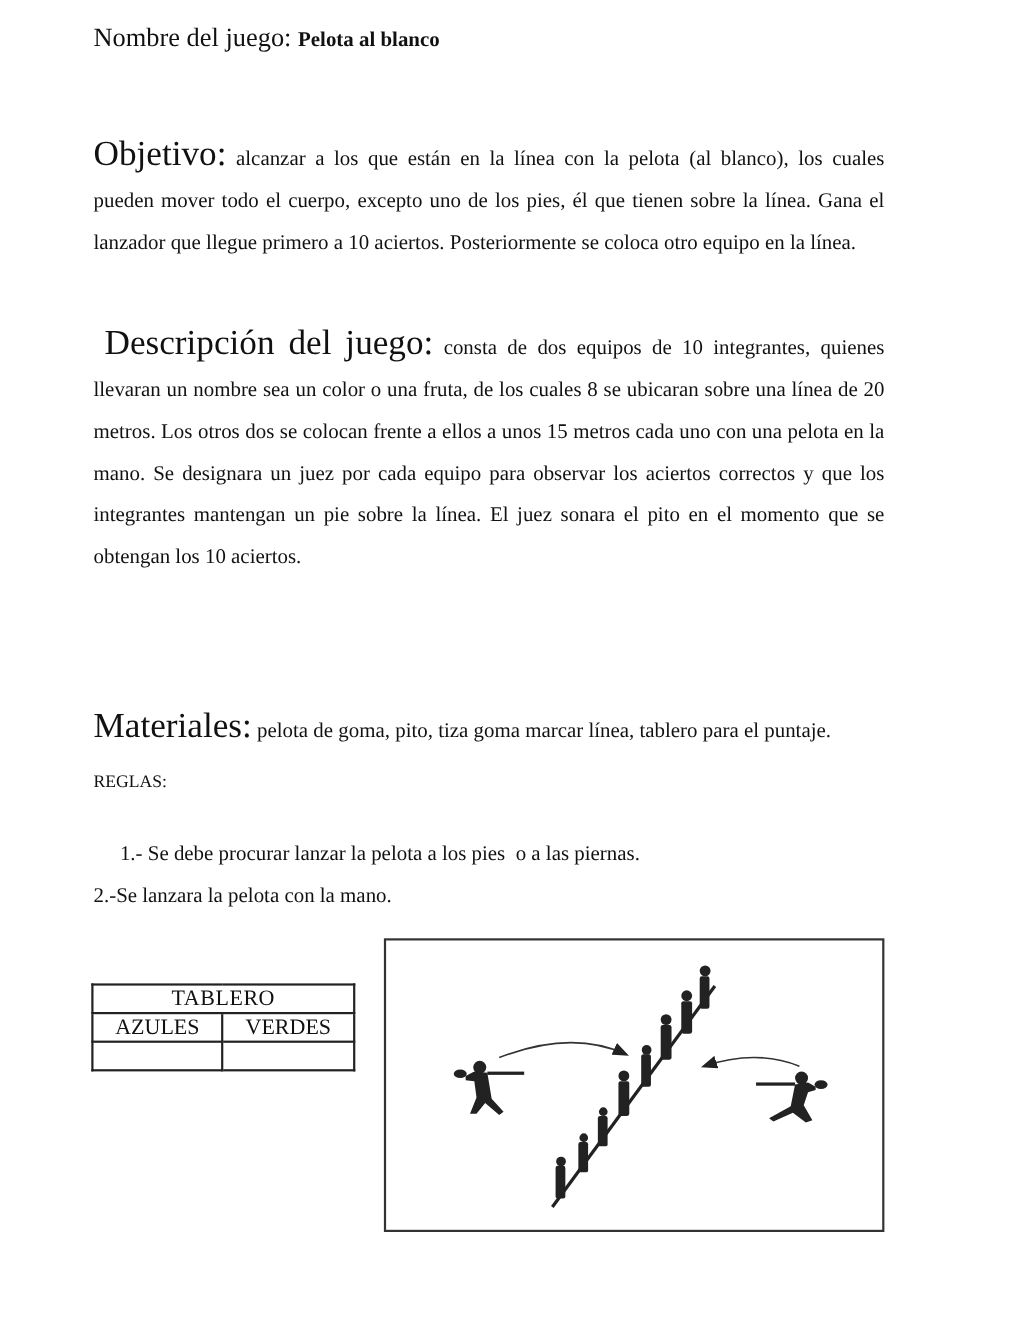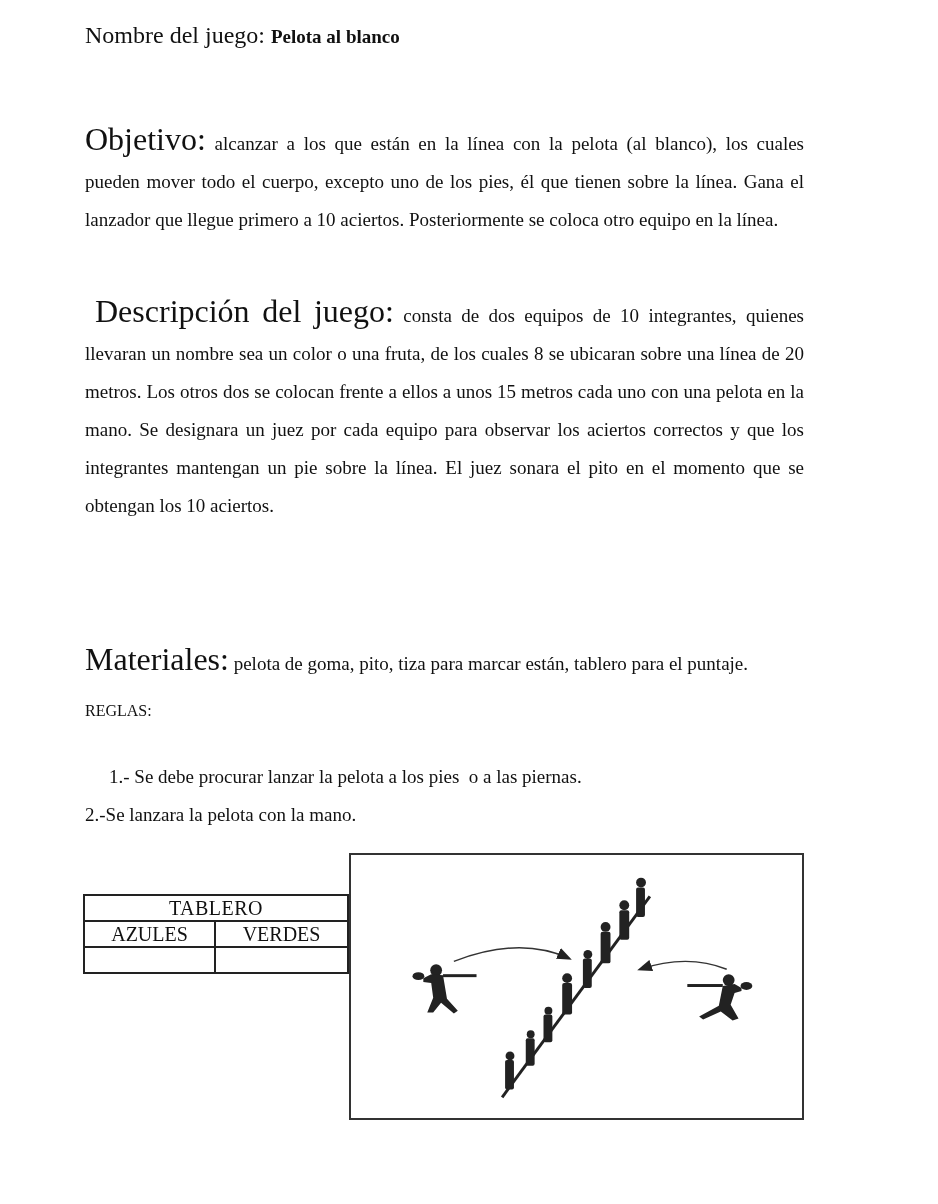--- a/index.html
+++ b/index.html
@@ -17,21 +17,21 @@
     #descripcion { top: 292px; }
     #descripcion .lead { padding-left: 10px; }
     #recursos { top: 541px; }
     #materiales { top: 640px; line-height: 38px; }
     #reglas-head { top: 702px; font-size: 16px; }
     #regla1 { top: 765px; }
     #regla2 { top: 803px; }
     .rule { font-size: 19px; line-height: 24px; }
 
     
-    .tablero { position: absolute; left: 83px; top: 894px; width: 266px;
+    .tablero { position: absolute; left: 83px; top: 894px; width: 240px;
       border-collapse: collapse; font-size: 20px; }
     .tablero td { border: 2px solid #222; text-align: center; padding: 0;
       height: 24px; line-height: 24px; }
     .tablero .hdr { letter-spacing: 0.5px; }
 
     
     .figure { position: absolute; left: 349px; top: 853px; width: 455px; height: 267px;
       border: 2px solid #333; box-sizing: border-box; background: #fff; }
     .figure svg { width: 100%; height: 100%; display: block; }
   </style>
@@ -51,21 +51,21 @@
   </div>
 
   <div class="blk just body-txt" id="descripcion">
     <p><span class="head lead">Descripción del juego:</span>
     <span>consta de dos equipos de 10 integrantes, quienes llevaran un nombre sea un color o una fruta, de los cuales 8 se ubicaran sobre una línea de 20 metros. Los otros dos se colocan frente a ellos a unos 15 metros cada uno con una pelota en la mano. Se designara un juez por cada equipo para observar los aciertos correctos y que los integrantes mantengan un pie sobre la línea. El juez sonara el pito en el momento que se obtengan los 10 aciertos.</span></p>
   </div>
 
 
   <div class="blk body-txt" id="materiales">
     <p><span class="head">Materiales:</span>
-    <span>pelota de goma, pito, tiza para marcar están, tablero para el puntaje.</span></p>
+    <span>pelota de goma, pito, tiza goma marcar línea, tablero para el puntaje.</span></p>
   </div>
 
   <div class="blk" id="reglas-head">REGLAS:</div>
   <div class="blk rule" id="regla1" style="white-space: pre; margin-left: 24px;">1.- Se debe procurar lanzar la pelota a los pies  o a las piernas.</div>
   <div class="blk rule" id="regla2">2.-Se lanzara la pelota con la mano.</div>
 
   <table class="tablero">
     <tbody>
         <tr>
       <td colspan="2" class="hdr">TABLERO</td>

